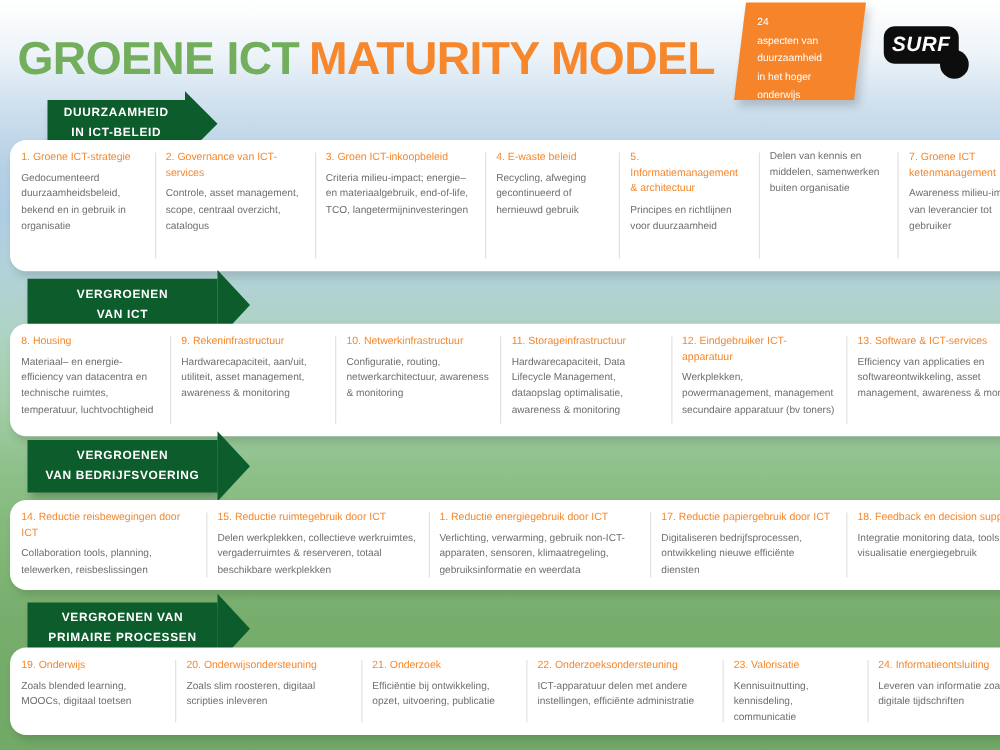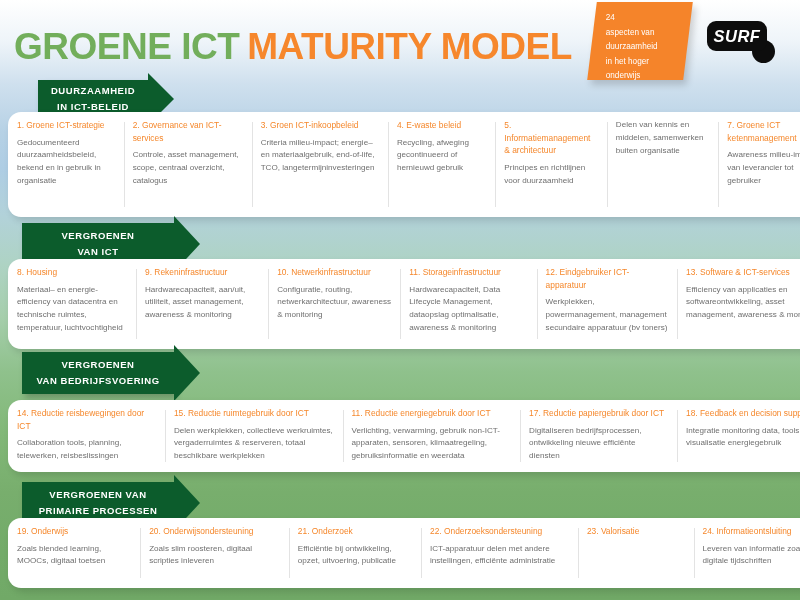--- a/index.html
+++ b/index.html
@@ -208,21 +208,21 @@
     <div class="cols">
       <div class="col" style="width:19.0%;">
         <p class="c-title">14. Reductie reisbewegingen door ICT</p>
         <p class="c-body">Collaboration tools, planning, telewerken, reisbeslissingen</p>
       </div>
       <div class="col" style="width:21.5%;">
         <p class="c-title">15. Reductie ruimtegebruik door ICT</p>
         <p class="c-body">Delen werkplekken, collectieve werkruimtes, vergaderruimtes &amp; reserveren, totaal beschikbare werkplekken</p>
       </div>
       <div class="col" style="width:21.5%;">
-        <p class="c-title">11. Reductie energiegebruik door ICT</p>
+        <p class="c-title">1. Reductie energiegebruik door ICT</p>
         <p class="c-body">Verlichting, verwarming, gebruik non-ICT-apparaten, sensoren, klimaatregeling, gebruiksinformatie en weerdata</p>
       </div>
       <div class="col" style="width:19.0%;">
         <p class="c-title">17. Reductie papiergebruik door ICT</p>
         <p class="c-body">Digitaliseren bedrijfsprocessen, ontwikkeling nieuwe efficiënte diensten</p>
       </div>
       <div class="col" style="width:19.0%;">
         <p class="c-title">18. Feedback en decision support</p>
         <p class="c-body">Integratie monitoring data, tools voor visualisatie energiegebruik</p>
       </div>
@@ -246,20 +246,21 @@
       <div class="col" style="width:16.0%;">
         <p class="c-title">21. Onderzoek</p>
         <p class="c-body">Efficiëntie bij ontwikkeling, opzet, uitvoering, publicatie</p>
       </div>
       <div class="col" style="width:19.0%;">
         <p class="c-title">22. Onderzoeksondersteuning</p>
         <p class="c-body">ICT-apparatuur delen met andere instellingen, efficiënte administratie</p>
       </div>
       <div class="col" style="width:14.0%;">
         <p class="c-title">23. Valorisatie</p>
+        <p class="c-body">Kennisuitnutting, kennisdeling, communicatie</p>
       </div>
       <div class="col" style="width:17.0%;">
         <p class="c-title">24. Informatieontsluiting</p>
         <p class="c-body">Leveren van informatie zoals via digitale tijdschriften</p>
       </div>
     </div>
   </div>
 
 </div>
 

